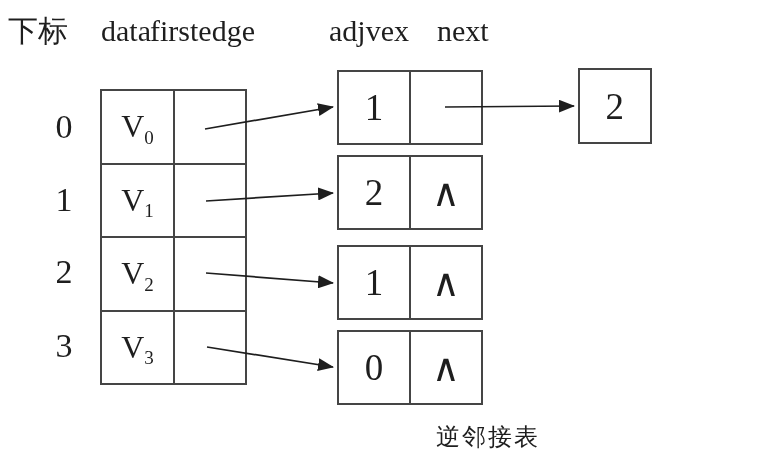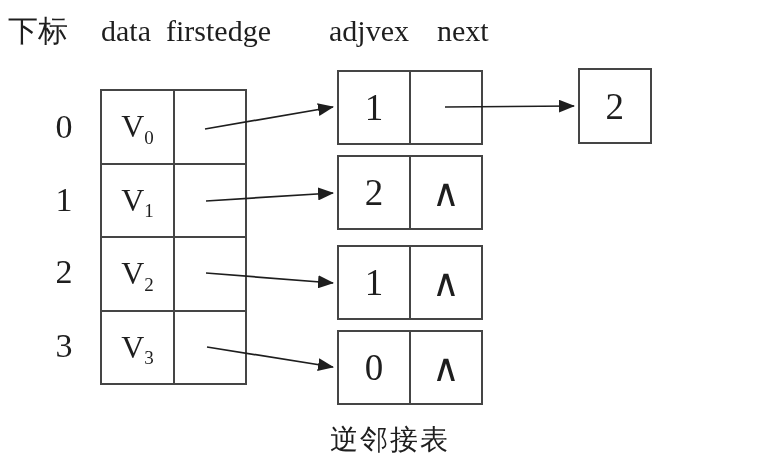--- a/index.html
+++ b/index.html
@@ -40,31 +40,31 @@
   }
   .ncell{
     flex:1;display:flex;align-items:center;justify-content:center;
     font-size:37px;
   }
   .ncell:first-child{border-right:2px solid #454545;}
   .null-sym{font-size:38px;}
   .arrow-layer{position:absolute;left:0;top:0;pointer-events:none;}
   .caption{
     position:absolute;left:330px;top:421px;width:210px;
-    text-align:left;font-size:28px;letter-spacing:2px;white-space:nowrap;
+    text-align:right;font-size:24px;letter-spacing:2px;white-space:nowrap;
   }
 </style>
 </head>
 <body>
 
 <div class="canvas">
 
   <span class="hdr" style="left:8px">下标</span>
   <span class="hdr" style="left:101px">data</span>
-  <span class="hdr" style="left:166px">firstedge</span>
+  <span class="hdr" style="left:150px">firstedge</span>
   <span class="hdr" style="left:329px">adjvex</span>
   <span class="hdr" style="left:437px">next</span>
 
   <div class="idx" style="top:109px">0</div>
   <div class="idx" style="top:182px">1</div>
   <div class="idx" style="top:254px">2</div>
   <div class="idx" style="top:328px">3</div>
 
   <div class="vtable">
     <div class="vrow">

